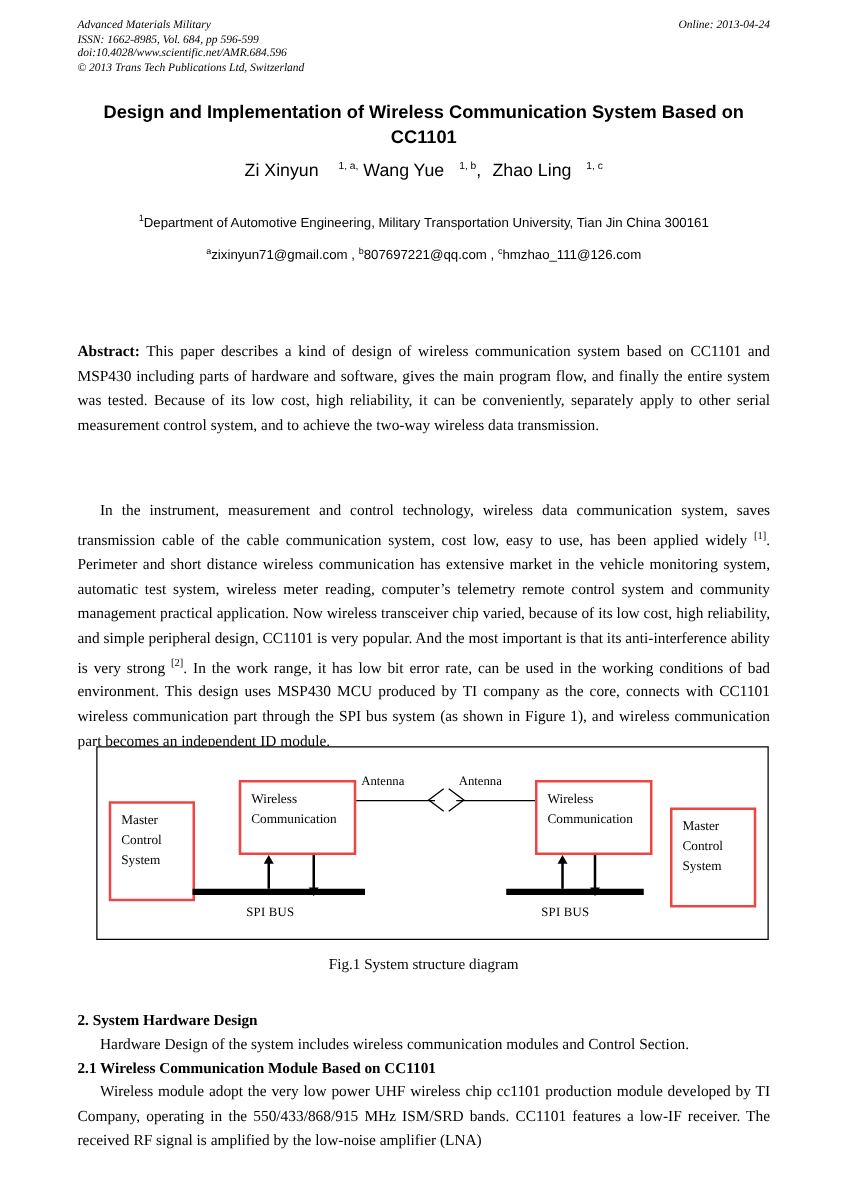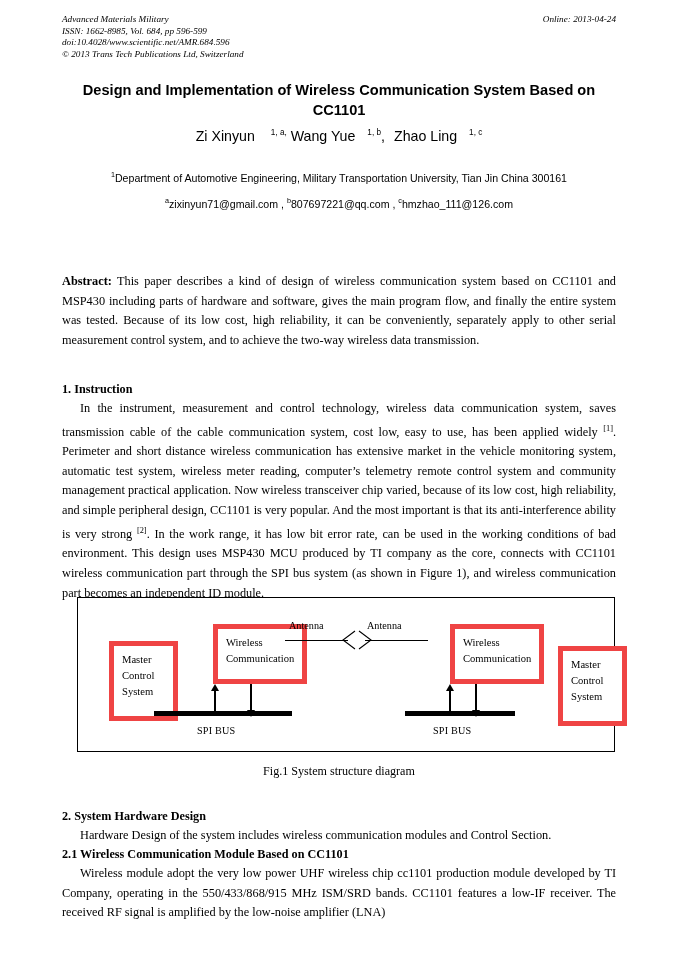--- a/index.html
+++ b/index.html
@@ -121,27 +121,26 @@
     position: absolute;
     left: 77px; top: 597px;
     width: 538px; height: 155px;
     border: 1px solid #000;
     background: #fff;
   }
   .fig-inner { position: relative; width: 100%; height: 100%; }
 
   .node {
     position: absolute;
-    border: 5px solid #ef4444;
+    border: 2px solid #ef4444;
     background: #fff;
     font-size: 10.6px;
     line-height: 16px;
     padding: 6px 0 0 8px;
     color: #000;
-    margin-left: 22px;
   }
   .node span { display: block; }
 
   
   #mcs-left  { left: 9px;  top: 43px;  width: 69px;  height: 80px; }
   #mcs-right { left: 458px; top: 48px; width: 69px;  height: 80px; }
   
   #wc-left   { left: 113px; top: 26px; width: 94px;  height: 60px; }
   #wc-right  { left: 350px; top: 26px; width: 94px;  height: 60px; }
 
@@ -239,21 +238,20 @@
     <span>Wang Yue</span><sup>1, b</sup><span>,</span><span class="auth-gap"></span><span>Zhao Ling</span><sup>1, c</sup>
   </div>
 
   <div class="affil"><sup>1</sup><span>Department of Automotive Engineering, Military Transportation University, Tian Jin China 300161</span></div>
 
   <div class="emails"><sup>a</sup><span>zixinyun71@gmail.com ,</span> <sup>b</sup><span>807697221@qq.com ,</span> <sup>c</sup><span>hmzhao_111@126.com</span></div>
 
 
   <div class="abstract"><b>Abstract:</b> <span>This paper describes a kind of design of wireless communication system based on CC1101 and MSP430 including parts of hardware and software, gives the main program flow, and finally the entire system was tested. Because of its low cost, high reliability, it can be conveniently, separately apply to other serial measurement control system, and to achieve the two-way wireless data transmission.</span></div>
 
-  <div class="sec-head" id="sec1-head">1. Instruction</div>
   <div class="para" id="sec1-para"><span>In the instrument, measurement and control technology, wireless data communication system, saves transmission cable of the cable communication system, cost low, easy to use, has been applied widely </span><sup>[1]</sup><span>. Perimeter and short distance wireless communication has extensive market in the vehicle monitoring system, automatic test system, wireless meter reading, computer’s telemetry remote control system and community management practical application. Now wireless transceiver chip varied, because of its low cost, high reliability, and simple peripheral design, CC1101 is very popular. And the most important is that its anti-interference ability is very strong </span><sup>[2]</sup><span>. In the work range, it has low bit error rate, can be used in the working conditions of bad environment. This design uses MSP430 MCU produced by TI company as the core, connects with CC1101 wireless communication part through the SPI bus system (as shown in Figure 1), and wireless communication part becomes an independent ID module.</span></div>
 
   <div class="figure-box">
     <div class="fig-inner">
 
       <div class="node" id="mcs-left">
         <span>Master</span>
         <span>Control</span>
         <span>System</span>
       </div>

